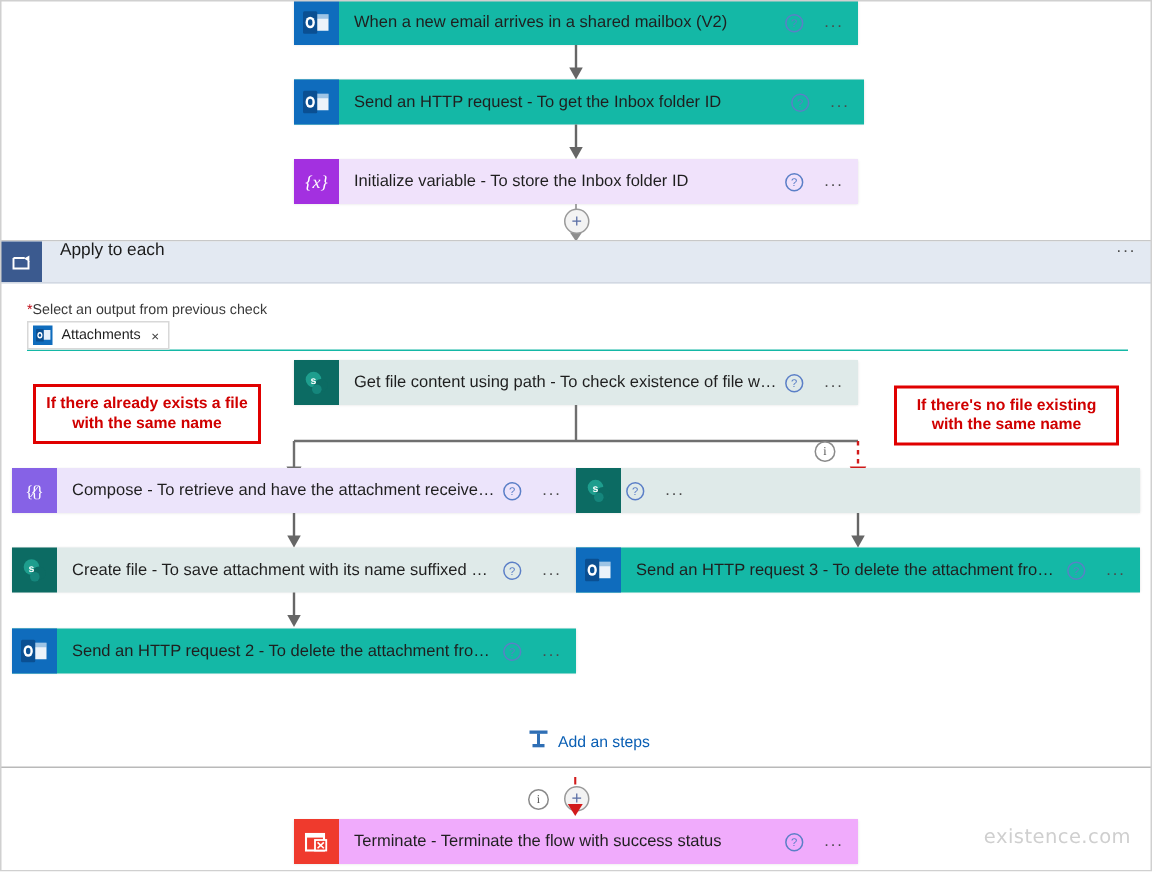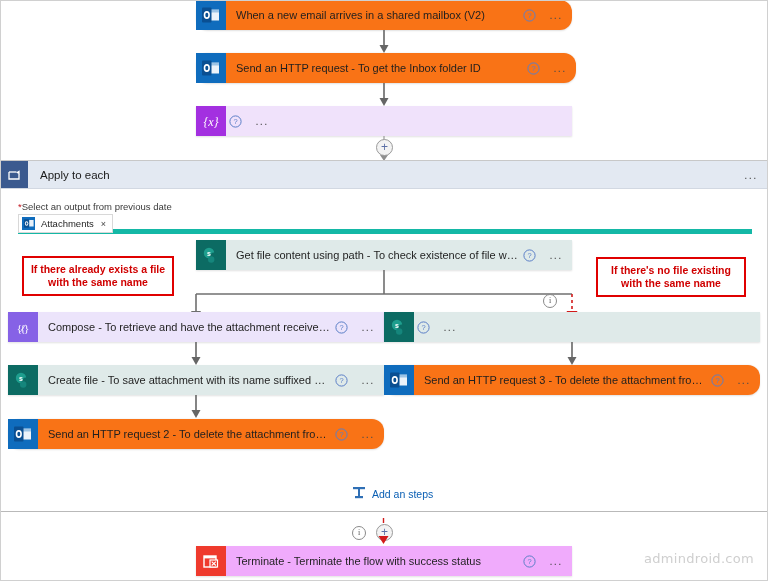--- a/index.html
+++ b/index.html
@@ -46,21 +46,21 @@
     flex:0 0 auto;
     width:24px;
     text-align:center;
     margin-right:4px;
     color:#4b4b4b;
     letter-spacing:1.3px;
     font-size:11px;
     line-height:10px;
   }
   
-  .c-outlook{background:#f97316;border-radius:12px;}
+  .c-outlook{background:#14b8a6;}
   .c-outlook .ico{background:#0f6cbd;}
   .c-variable{background:#f0e2fb;}
   .c-variable .ico{background:#a330e0;}
   .c-sharepoint{background:#dfeae9;}
   .c-sharepoint .ico{background:#0c6b63;}
   .c-compose{background:#ece4fb;}
   .c-compose .ico{background:#8662e6;}
   .c-terminate{background:#f0abfc;}
   .c-terminate .ico{background:#ef3a2d;}
 
@@ -73,21 +73,21 @@
   #scope{
     position:absolute;left:0;top:160px;width:768px;height:352px;
     background:#ffffff;
     border-top:1px solid #c8c8c8;
     border-bottom:1px solid #b9b9b9;
     box-sizing:border-box;
   }
   #scope-header{
     position:absolute;left:0;top:0;width:768px;height:28px;
     background:#e3e9f2;
-    display:flex;align-items:center;
+    display:flex;align-items:flex-start;
     border-bottom:1px solid #d2d8e2;
     box-sizing:border-box;
   }
   #scope-header .sico{
     width:28px;height:27px;flex:0 0 28px;
     background:#3b5a8f;
     display:flex;align-items:center;justify-content:center;
   }
   #scope-header .slabel{
     padding-left:12px;font-size:11.5px;color:#1b1b1b;flex:1 1 auto;
@@ -96,21 +96,21 @@
     width:34px;text-align:center;color:#4b4b4b;letter-spacing:1.4px;
     font-size:11px;line-height:8px;
   }
 
   #scope-field-label{
     position:absolute;left:18px;top:40px;font-size:9.5px;color:#3a3a3a;
   }
   #scope-field-label .req{color:#c1121c;}
   #token-wrap{
     position:absolute;left:18px;top:53px;width:734px;height:20px;
-    border-bottom:5px solid #14b8a6;
+    border-bottom:1px solid #14b8a6;
     box-sizing:border-box;
   }
   #token{
     position:absolute;left:0;top:0;
     display:flex;align-items:center;
     height:17px;
     background:#ffffff;
     border:1px solid #d8d8d8;
     padding:0 6px 0 3px;
   }
@@ -218,20 +218,21 @@
     </div>
     <div class="dots">...</div>
   </div>
 
   <div class="card c-variable" style="left:196px;top:106px;width:376px;">
     <div class="ico">
       <svg width="20" height="15" viewBox="0 0 20 15">
         <text x="10" y="11.5" text-anchor="middle" font-size="12" fill="#ffffff" font-family="Liberation Serif, serif" font-style="italic">{x}</text>
       </svg>
     </div>
+    <div class="title">Initialize variable - To store the Inbox folder ID</div>
     <div class="help">
       <svg width="13" height="13" viewBox="0 0 13 13">
         <circle cx="6.5" cy="6.5" r="5.6" fill="none" stroke="#5b7fc7" stroke-width="1"></circle>
         <text x="6.5" y="9.3" text-anchor="middle" font-size="7.5" fill="#5b7fc7" font-family="Liberation Sans, sans-serif">?</text>
       </svg>
     </div>
     <div class="dots">...</div>
   </div>
 
   <svg class="conn" style="left:374px;top:30px;" width="20" height="24">
@@ -259,21 +260,21 @@
           <path d="M2,4 L2,11 L12,11 L12,6" fill="none" stroke="#ffffff" stroke-width="1.3"></path>
           <path d="M2,4 L9.5,4" fill="none" stroke="#ffffff" stroke-width="1.3"></path>
           <polygon points="12.6,2.3 12.6,6.6 9.1,4.4" fill="#ffffff"></polygon>
         </svg>
       </div>
       <div class="slabel">Apply to each</div>
       <div class="sdots">...</div>
     </div>
 
     <div id="scope-field-label">
-      <span class="req">*</span><span>Select an output from previous date</span>
+      <span class="req">*</span><span>Select an output from previous check</span>
     </div>
 
     <div id="token-wrap">
       <div id="token">
         <span class="tk-ico">
           <svg width="10" height="9" viewBox="0 0 10 9">
             <rect x="4.6" y="1" width="5" height="6.5" fill="#fff" opacity="0.9"></rect>
             <rect x="0" y="0.3" width="5.2" height="8.4" rx="0.6" fill="#0a4f92"></rect>
             <ellipse cx="2.6" cy="4.5" rx="1.7" ry="2.2" fill="#fff"></ellipse>
             <ellipse cx="2.6" cy="4.5" rx="0.8" ry="1.2" fill="#0a4f92"></ellipse>
@@ -475,16 +476,16 @@
     <div class="title">Terminate - Terminate the flow with success status</div>
     <div class="help">
       <svg width="13" height="13" viewBox="0 0 13 13">
         <circle cx="6.5" cy="6.5" r="5.6" fill="none" stroke="#5b7fc7" stroke-width="1"></circle>
         <text x="6.5" y="9.3" text-anchor="middle" font-size="7.5" fill="#5b7fc7" font-family="Liberation Sans, sans-serif">?</text>
       </svg>
     </div>
     <div class="dots">...</div>
   </div>
 
-  <div id="watermark">admindroid.com</div>
+  <div id="watermark">existence.com</div>
 </div>
 
 <div id="outer-border"></div>
 
 </body></html>

